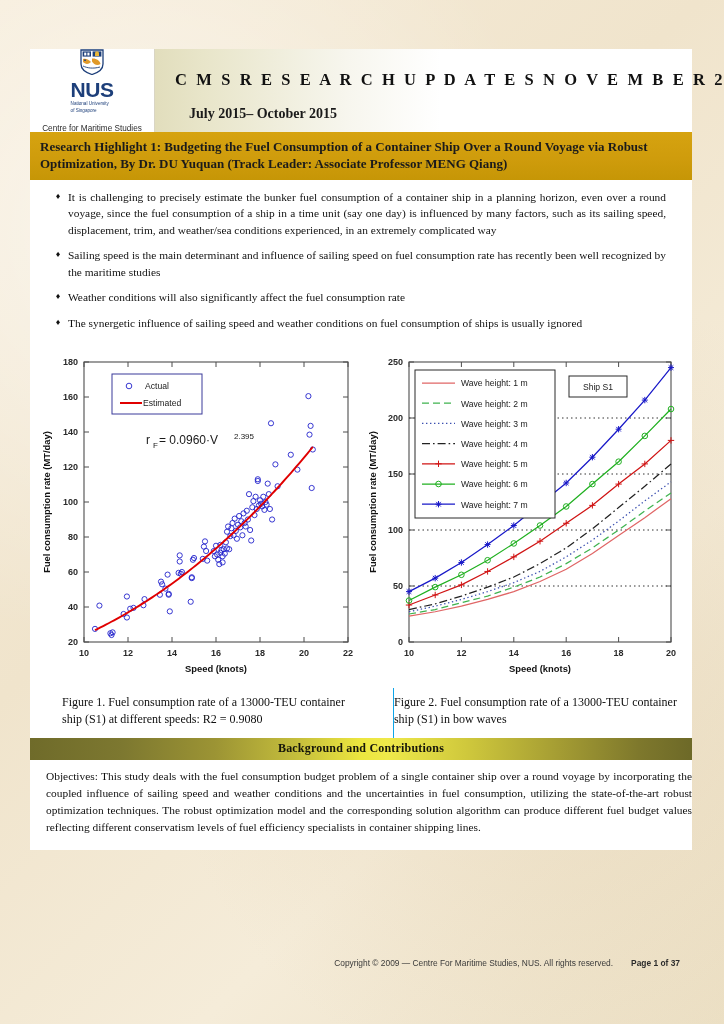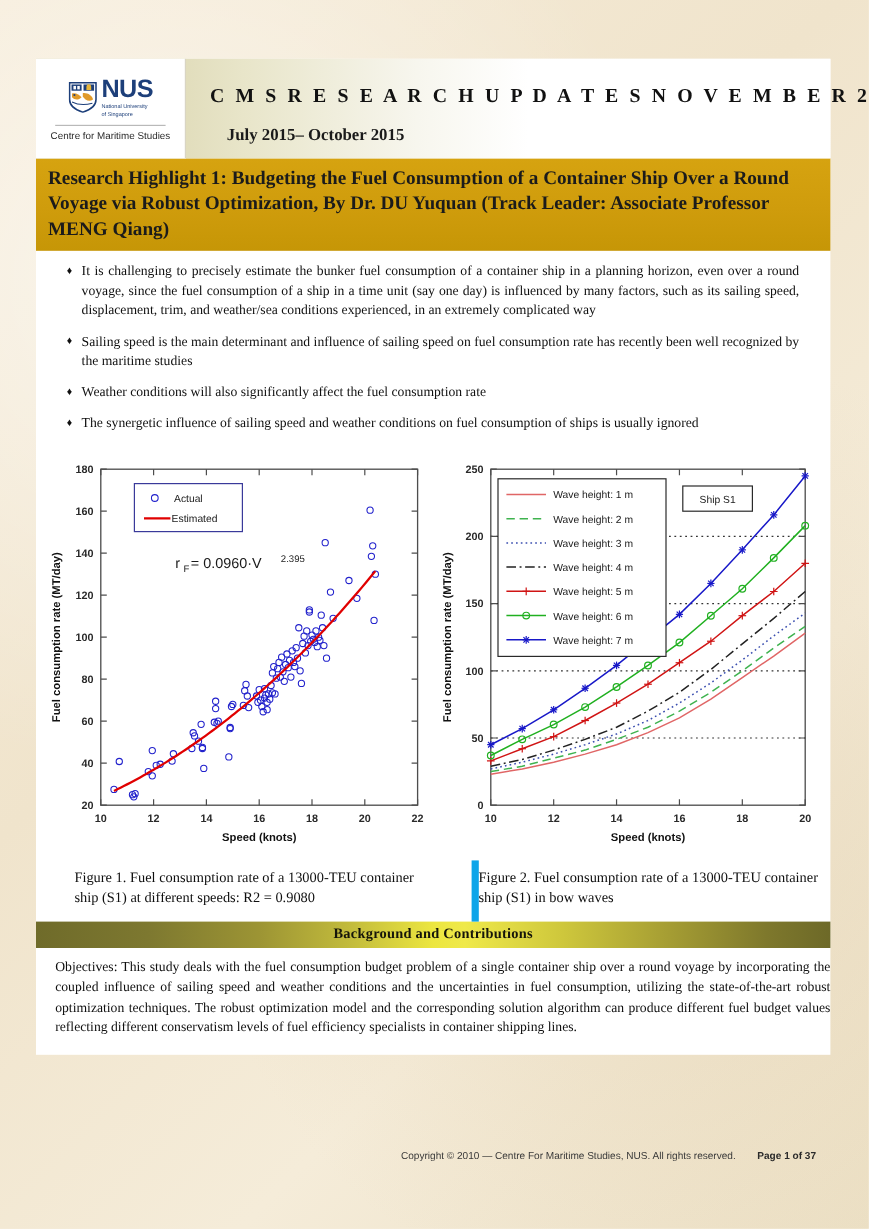--- a/index.html
+++ b/index.html
@@ -48,20 +48,21 @@
     flex-direction: column;
     align-items: center;
     justify-content: center;
     padding: 4px 2px 3px 2px;
     box-sizing: border-box;
   }
   .logo-row {
     display: flex;
     align-items: center;
     gap: 4px;
+    flex-direction: column;
   }
   .crest {
     width: 24px;
     height: 26px;
     flex: 0 0 auto;
   }
   .nus-word {
     display: flex;
     flex-direction: column;
     line-height: 1;
@@ -119,21 +120,21 @@
     white-space: nowrap;
   }
 
   
   .highlight-bar {
     background: #d4a017;
     background: linear-gradient(to bottom, #d6a310 0%, #cf9c0c 55%, #c69606 100%);
     padding: 6px 10px 7px 10px;
     color: #1b1b1b;
     font-weight: bold;
-    font-size: 16px;
+    font-size: 13px;
     line-height: 1.34;
     font-family: "Liberation Serif", serif;
   }
 
   
   .section-band {
     background: linear-gradient(to right,
       #6f6b2a 0%, #7d7830 14%, #9c9434 28%, #c4bd3c 40%,
       #ece63f 50%, #efe94a 54%,
       #cfc83c 66%, #a49c33 80%, #7e782c 92%, #6d6928 100%);
@@ -183,21 +184,21 @@
   .fig-caption {
     font-size: 12px;
     line-height: 1.45;
     color: #0f0f0f;
     padding: 6px 8px 10px 0;
     font-family: "Liberation Serif", serif;
     margin-left: 32px;
   }
   .caption-row { display: flex; }
   .caption-row > div { width: 50%; box-sizing: border-box; }
-  .caption-row .sep { border-left: 6px solid #0ea5e9; }
+  .caption-row .sep { border-left: 1px solid #0ea5e9; }
 
   
   .objectives-body {
     padding: 8px 0 14px 16px;
     font-size: 11.4px;
     line-height: 1.48;
     color: #0f0f0f;
     text-align: justify;
     font-family: "Liberation Serif", serif;
   }
@@ -636,15 +637,15 @@
     <div class="fig-caption">Figure 1. Fuel consumption rate of a 13000-TEU container ship (S1) at different speeds: R2 = 0.9080</div>
     <div class="fig-caption sep">Figure 2. Fuel consumption rate of a 13000-TEU container ship (S1) in bow waves</div>
   </div>
 
   <div class="section-band">Background and Contributions</div>
   <div class="objectives-body">Objectives: This study deals with the fuel consumption budget problem of a single container ship over a round voyage by incorporating the coupled influence of sailing speed and weather conditions and the uncertainties in fuel consumption, utilizing the state-of-the-art robust optimization techniques. The robust optimization model and the corresponding solution algorithm can produce different fuel budget values reflecting different conservatism levels of fuel efficiency specialists in container shipping lines.</div>
 
 </div>
 
 <div class="footer">
-  <span class="copyright">Copyright © 2010 — Centre For Maritime Studies, NUS. All rights reserved.</span>
+  <span class="copyright">Copyright © 2009 — Centre For Maritime Studies, NUS. All rights reserved.</span>
   <span class="page-no">Page 1 of 37</span>
 </div>
 
 </body></html>

